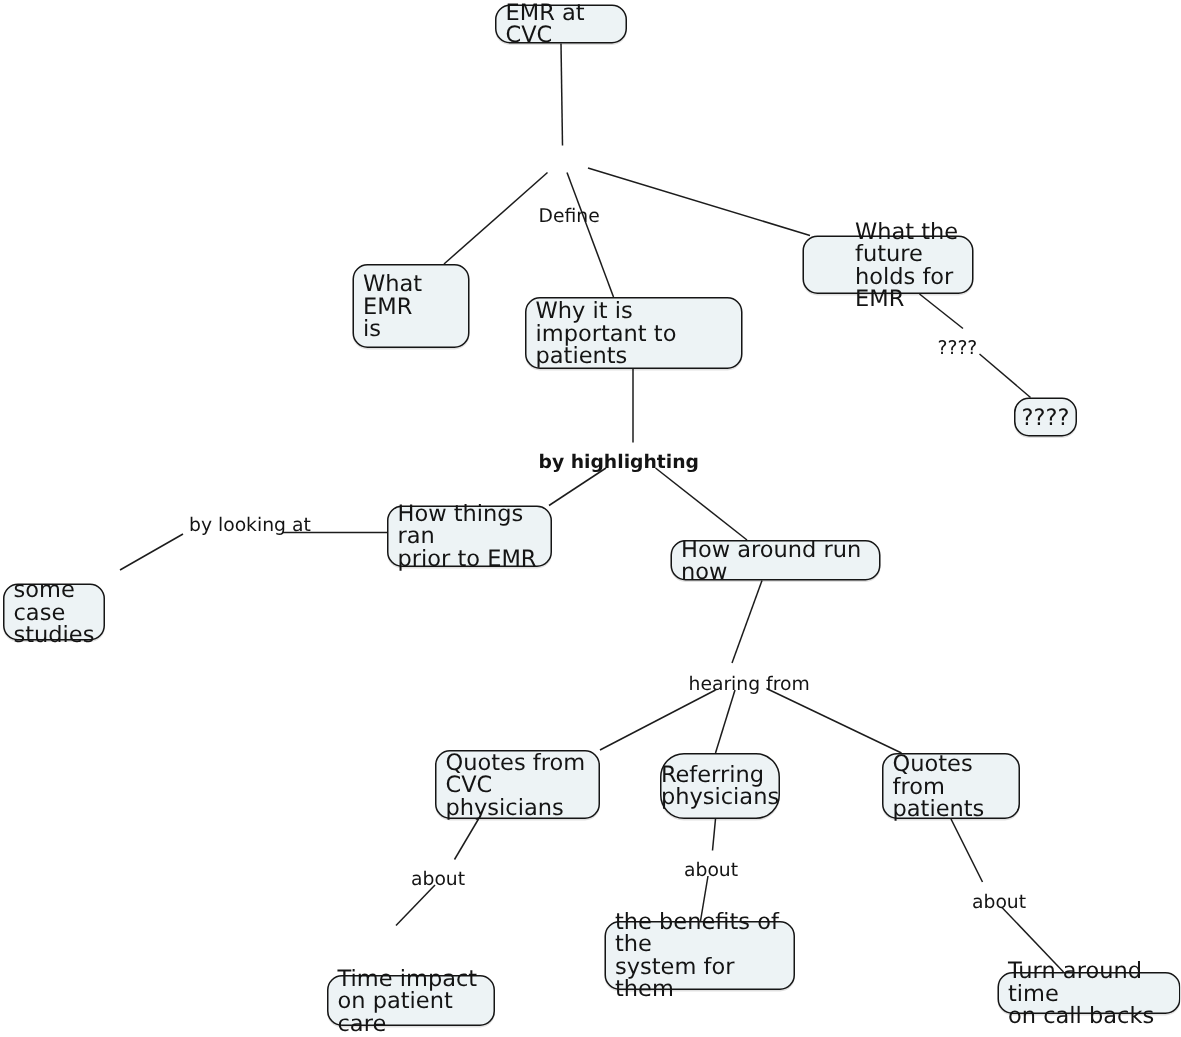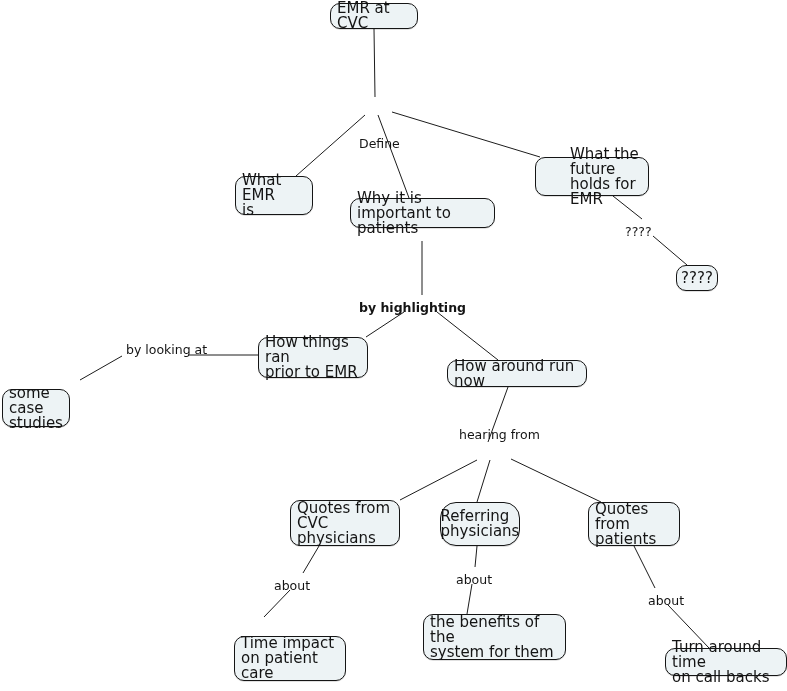--- a/index.html
+++ b/index.html
@@ -83,49 +83,49 @@
       <line x1="319" y1="546" x2="303" y2="573"></line>
       <line x1="290" y1="590" x2="264" y2="617"></line>
       <line x1="477" y1="546" x2="475" y2="567"></line>
       <line x1="472" y1="584" x2="467" y2="614"></line>
       <line x1="634" y1="546" x2="655" y2="588"></line>
       <line x1="668" y1="605" x2="709" y2="648"></line>
     </svg>
 
   <div id="node-layer">
       <div class="node" style="left: 330px; top: 3px; width: 88px; height: 26px;">EMR at CVC</div>
-      <div class="node" style="left: 235px; top: 176px; width: 78px; height: 39px;">What EMR
+      <div class="node" style="left: 235px; top: 176px; width: 78px; height: 56px;">What EMR
 is</div>
-      <div class="node" style="left: 350px; top: 198px; width: 145px; height: 30px;">Why it is
+      <div class="node" style="left: 350px; top: 198px; width: 145px; height: 48px;">Why it is
 important to patients</div>
       <div class="node" style="left: 535px; top: 157px; width: 114px; height: 39px; padding-left: 34px;">What the future
 holds for EMR</div>
       <div class="node" style="left: 676px; top: 265px; width: 42px; height: 26px;">????</div>
       <div class="node" style="left: 2px; top: 389px; width: 68px; height: 38px;">some case
 studies</div>
       <div class="node" style="left: 258px; top: 337px; width: 110px; height: 41px;">How things ran
 prior to EMR</div>
       <div class="node" style="left: 447px; top: 360px; width: 140px; height: 27px;">How around run now</div>
       <div class="node" style="left: 290px; top: 500px; width: 110px; height: 46px;">Quotes from
 CVC physicians</div>
       <div class="node" style="left: 440px; top: 502px; width: 80px; height: 44px; border-radius: 16px;">Referring
 physicians</div>
       <div class="node" style="left: 588px; top: 502px; width: 92px; height: 44px;">Quotes from
 patients</div>
-      <div class="node" style="left: 218px; top: 636px; width: 112px; height: 45px; margin-left: 16px;">Time impact
+      <div class="node" style="left: 218px; top: 650px; width: 112px; height: 34px;">Time impact
 on patient care</div>
-      <div class="node" style="left: 423px; top: 614px; width: 143px; height: 46px;">the benefits of the
+      <div class="node" style="left: 403px; top: 614px; width: 127px; height: 46px;">the benefits of the
 system for them</div>
       <div class="node" style="left: 665px; top: 648px; width: 122px; height: 28px;">Turn around time
 on call backs</div>
     </div>
   <div id="label-layer">
       <div class="link-label" style="left: 359px; top: 102px; margin-top: 34px;">Define</div>
       <div class="link-label" style="left: 625px; top: 224px;">????</div>
       <div class="link-label" style="left: 359px; top: 300px; font-weight: bold;">by highlighting</div>
       <div class="link-label" style="left: 126px; top: 342px;">by looking at</div>
-      <div class="link-label" style="left: 459px; top: 427px;">hearing from</div>
+      <div class="link-label" style="left: 459px; top: 448px;">hearing from</div>
       <div class="link-label" style="left: 274px; top: 578px;">about</div>
       <div class="link-label" style="left: 456px; top: 572px;">about</div>
       <div class="link-label" style="left: 648px; top: 593px;">about</div>
     </div>
 
 </div>
 
 </body></html>

